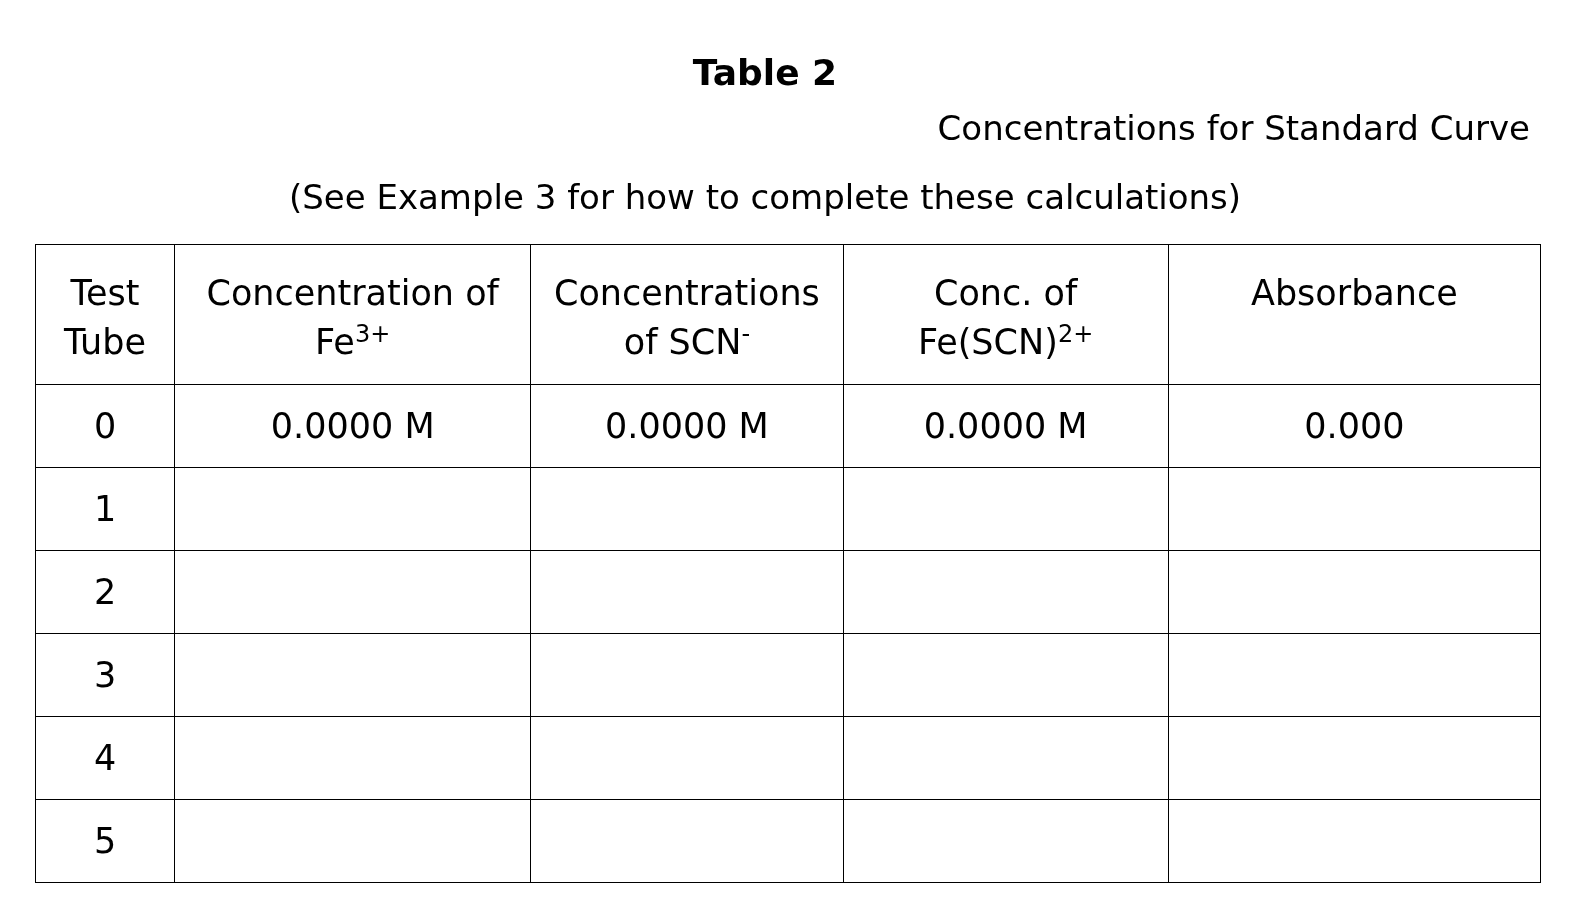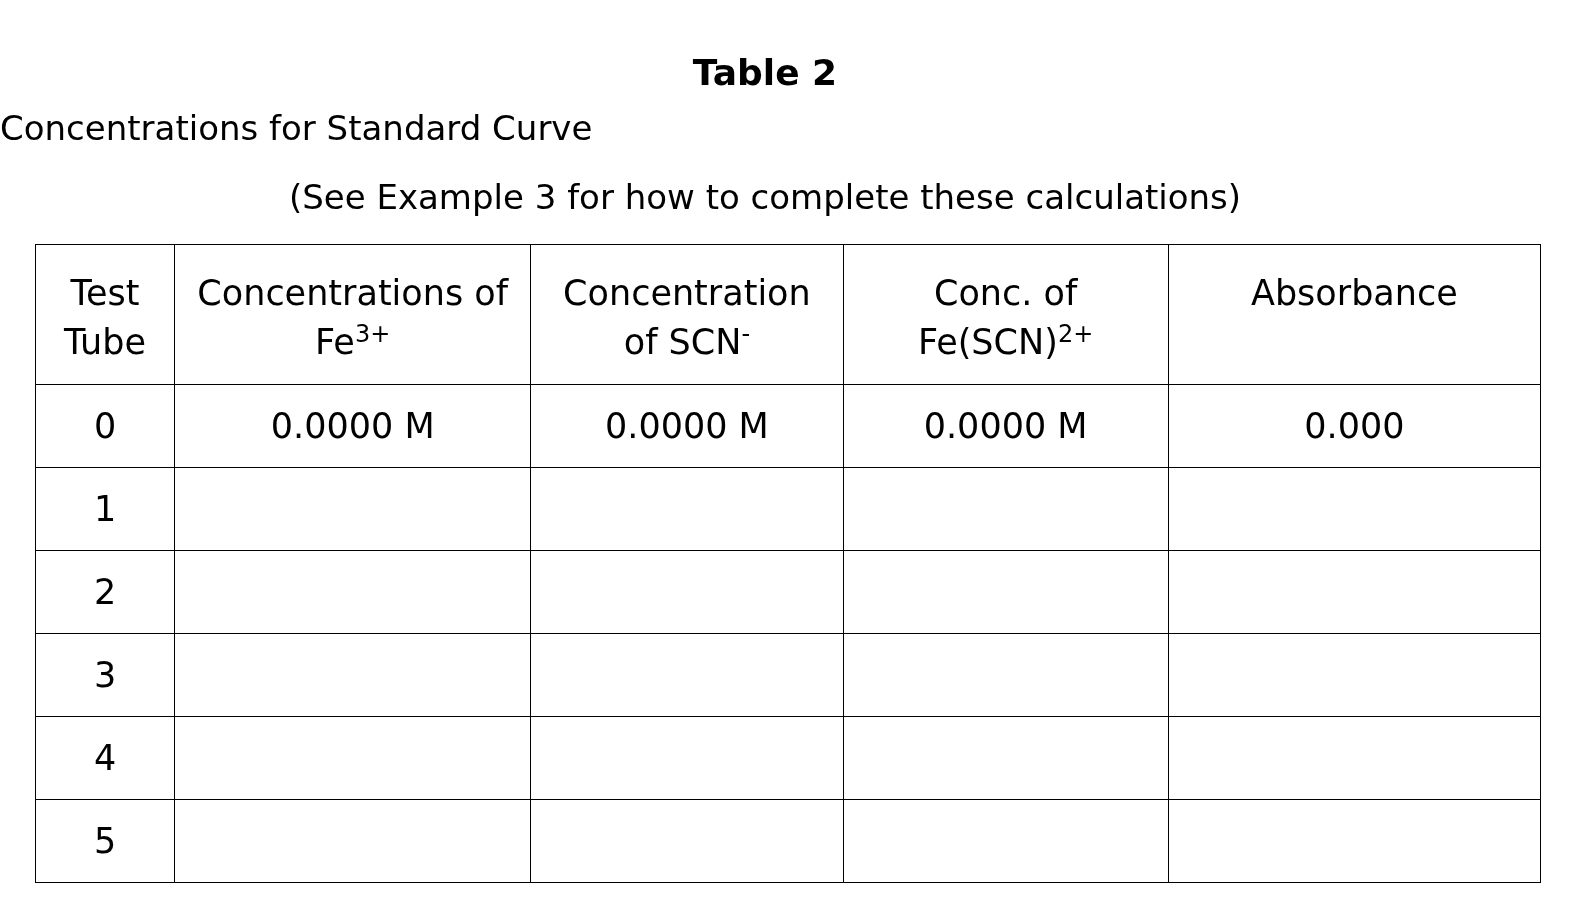--- a/index.html
+++ b/index.html
@@ -6,21 +6,21 @@
     body {
       width: 1580px; height: 912px; position: relative; overflow: hidden;
       font-family: "DejaVu Sans", sans-serif; color: #000;
     }
     .title {
       position: absolute; left: 0; width: 1530px; top: 52px;
       text-align: center; font-weight: bold; font-size: 36px;
     }
     .subtitle {
       position: absolute; left: 0; width: 1530px; top: 108px;
-      text-align: left; font-size: 34px;
+      text-align: right; font-size: 34px;
     }
     .note {
       position: absolute; left: 0; width: 1530px; top: 177px;
       text-align: center; font-size: 34px;
     }
     table {
       position: absolute; left: 35px; top: 244px;
       border-collapse: collapse; width: 1506px;
       font-size: 35px;
     }
@@ -41,25 +41,25 @@
 <div class="note">(See Example 3 for how to complete these calculations)</div>
 
 <table>
   <thead>
     <tr>
       <th class="c0">
         <span>Test</span><br>
         <span>Tube</span>
       </th>
       <th class="c1">
-        <span>Concentrations of</span><br>
+        <span>Concentration of</span><br>
         <span>Fe</span><sup>3+</sup>
       </th>
       <th class="c2">
-        <span>Concentration</span><br>
+        <span>Concentrations</span><br>
         <span>of SCN</span><sup>-</sup>
       </th>
       <th class="c3">
         <span>Conc. of</span><br>
         <span>Fe(SCN)</span><sup>2+</sup>
       </th>
       <th class="c4">
         <span>Absorbance</span>
       </th>
     </tr>

